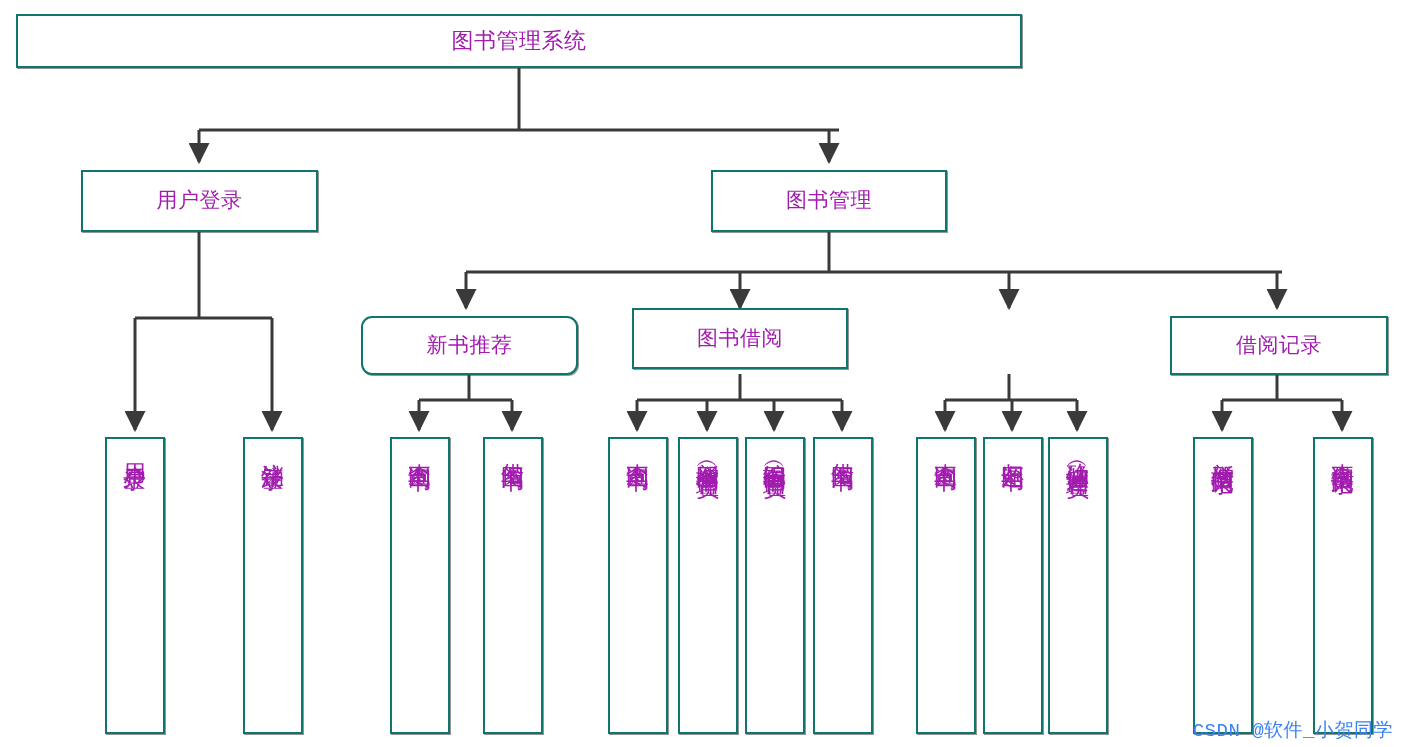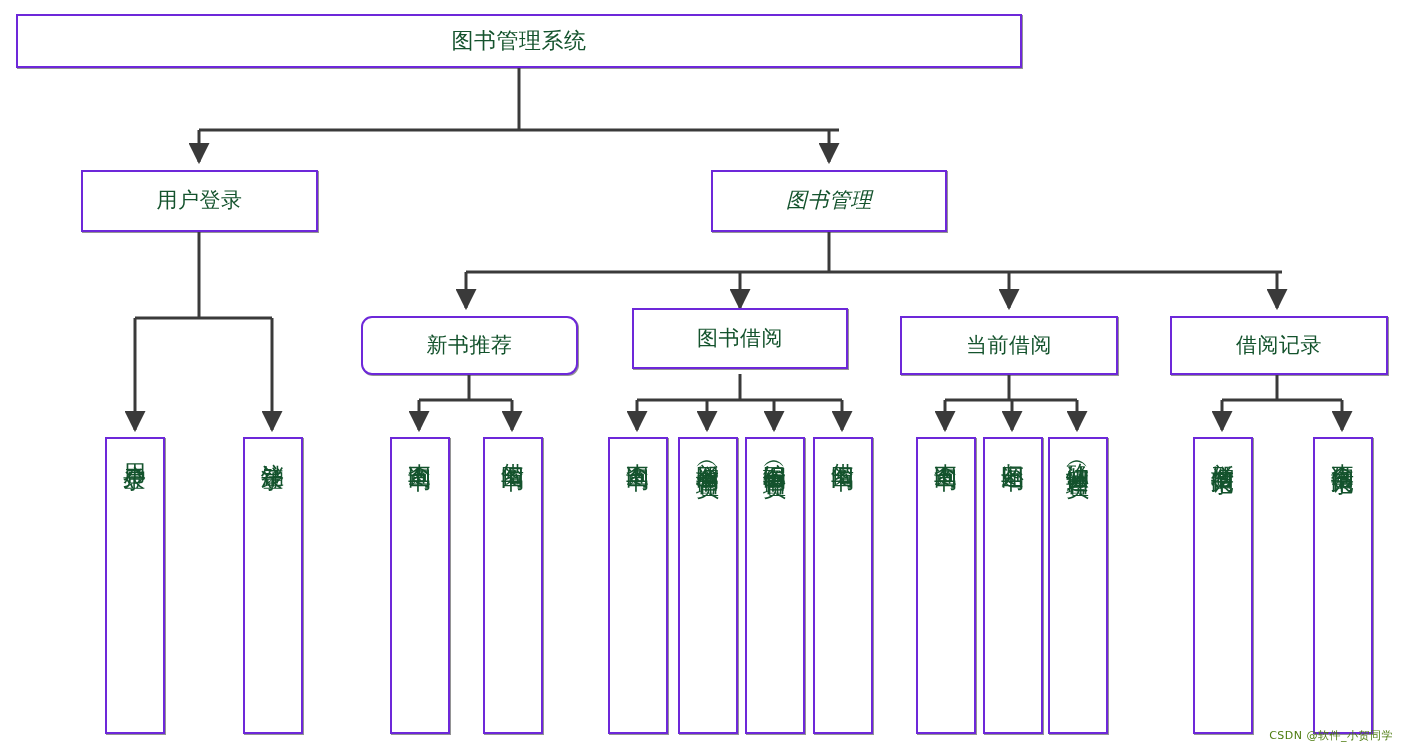--- a/index.html
+++ b/index.html
@@ -22,26 +22,26 @@
     position: absolute;
     left: 0;
     top: 0;
     width: 1405px;
     height: 747px;
     pointer-events: none;
   }
   .node {
     position: absolute;
     box-sizing: border-box;
-    border: 2px solid #6d28d9;
+    border: 2px solid #0f766e;
     background: #ffffff;
     display: flex;
     align-items: center;
     justify-content: center;
-    color: #14532d;
+    color: #a21caf;
     box-shadow: 1px 1px 0 0 rgba(60,60,60,0.55);
   }
   .node-label {
     display: block;
     text-align: center;
     letter-spacing: 0.5px;
   }
   
   .node.horiz .node-label {
     font-size: 21px;
@@ -66,25 +66,26 @@
     white-space: nowrap;
     max-height: 285px;
   }
   .node.vert.short .node-label {
     max-height: 285px;
   }
   #watermark {
     position: absolute;
     right: 12px;
     bottom: 4px;
-    font-size: 11px;
-    color: #4d7c0f;
+    font-size: 19px;
+    color: #3b82f6;
     letter-spacing: 0.5px;
     user-select: none;
     white-space: nowrap;
+    font-family: Liberation Mono, monospace;
   }
 </style>
 </head>
 <body>
 
 <div id="diagram-root">
 
   <svg id="edges-svg" viewBox="0 0 1405 747">
     <defs>
       <marker id="arrow" viewBox="0 0 10 10" refX="9" refY="5" markerWidth="7" markerHeight="7" orient="auto-start-reverse">
@@ -135,33 +136,30 @@
     </g>
   </svg>
 
   <div class="node horiz root" style="left:16px; top:14px; width:1006px; height:54px;">
     <span class="node-label">图书管理系统</span>
   </div>
 
   <div class="node horiz" style="left:81px; top:170px; width:237px; height:62px;">
     <span class="node-label">用户登录</span>
   </div>
-  <div class="node horiz" style="left:711px; top:170px; width:236px; height:62px;font-style:italic;">
+  <div class="node horiz" style="left:711px; top:170px; width:236px; height:62px;">
     <span class="node-label">图书管理</span>
   </div>
 
   <div class="node horiz" style="left:361px; top:316px; width:217px; height:59px;border-radius:11px;">
     <span class="node-label">新书推荐</span>
   </div>
   <div class="node horiz" style="left:632px; top:308px; width:216px; height:61px;">
     <span class="node-label">图书借阅</span>
   </div>
-  <div class="node horiz" style="left:900px; top:316px; width:218px; height:59px;">
-    <span class="node-label">当前借阅</span>
-  </div>
   <div class="node horiz" style="left:1170px; top:316px; width:218px; height:59px;font-family:Liberation Serif, serif;">
     <span class="node-label">借阅记录</span>
   </div>
 
   <div class="node vert short" style="left:105px; top:437px; width:60px; height:297px;">
     <span class="node-label">用户登录</span>
   </div>
   <div class="node vert short" style="left:243px; top:437px; width:60px; height:297px;">
     <span class="node-label">注销登录</span>
   </div>

